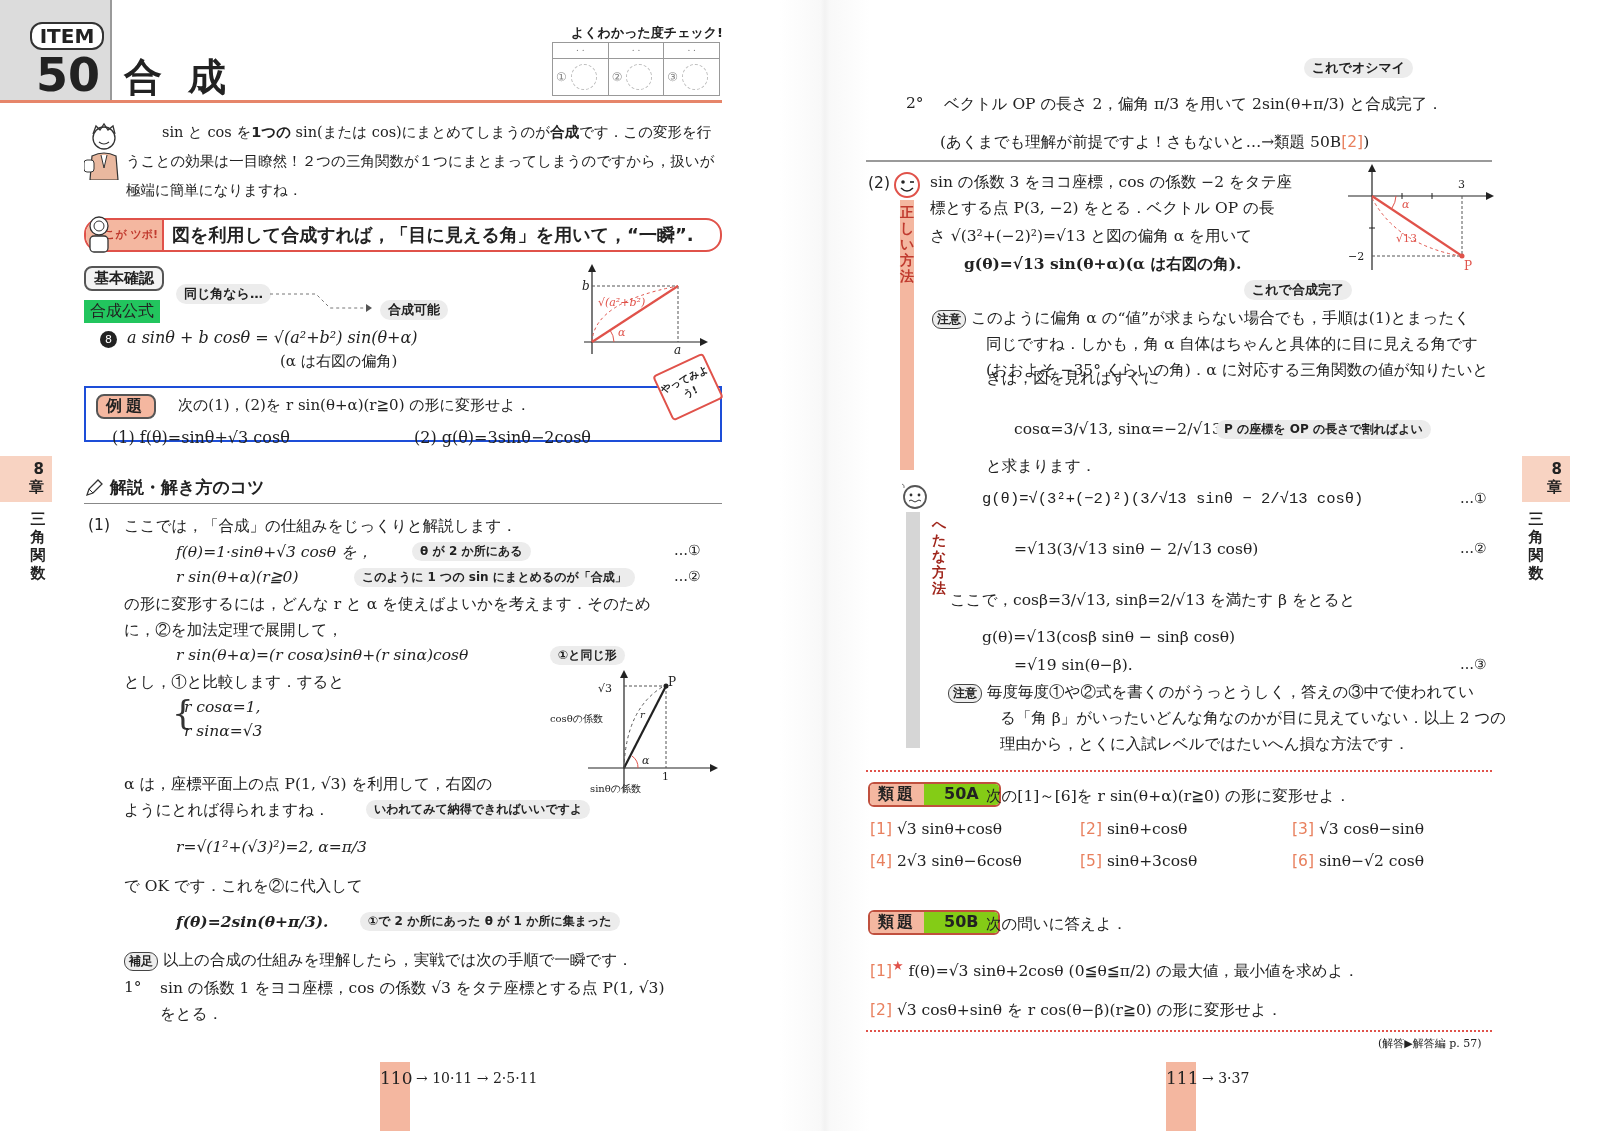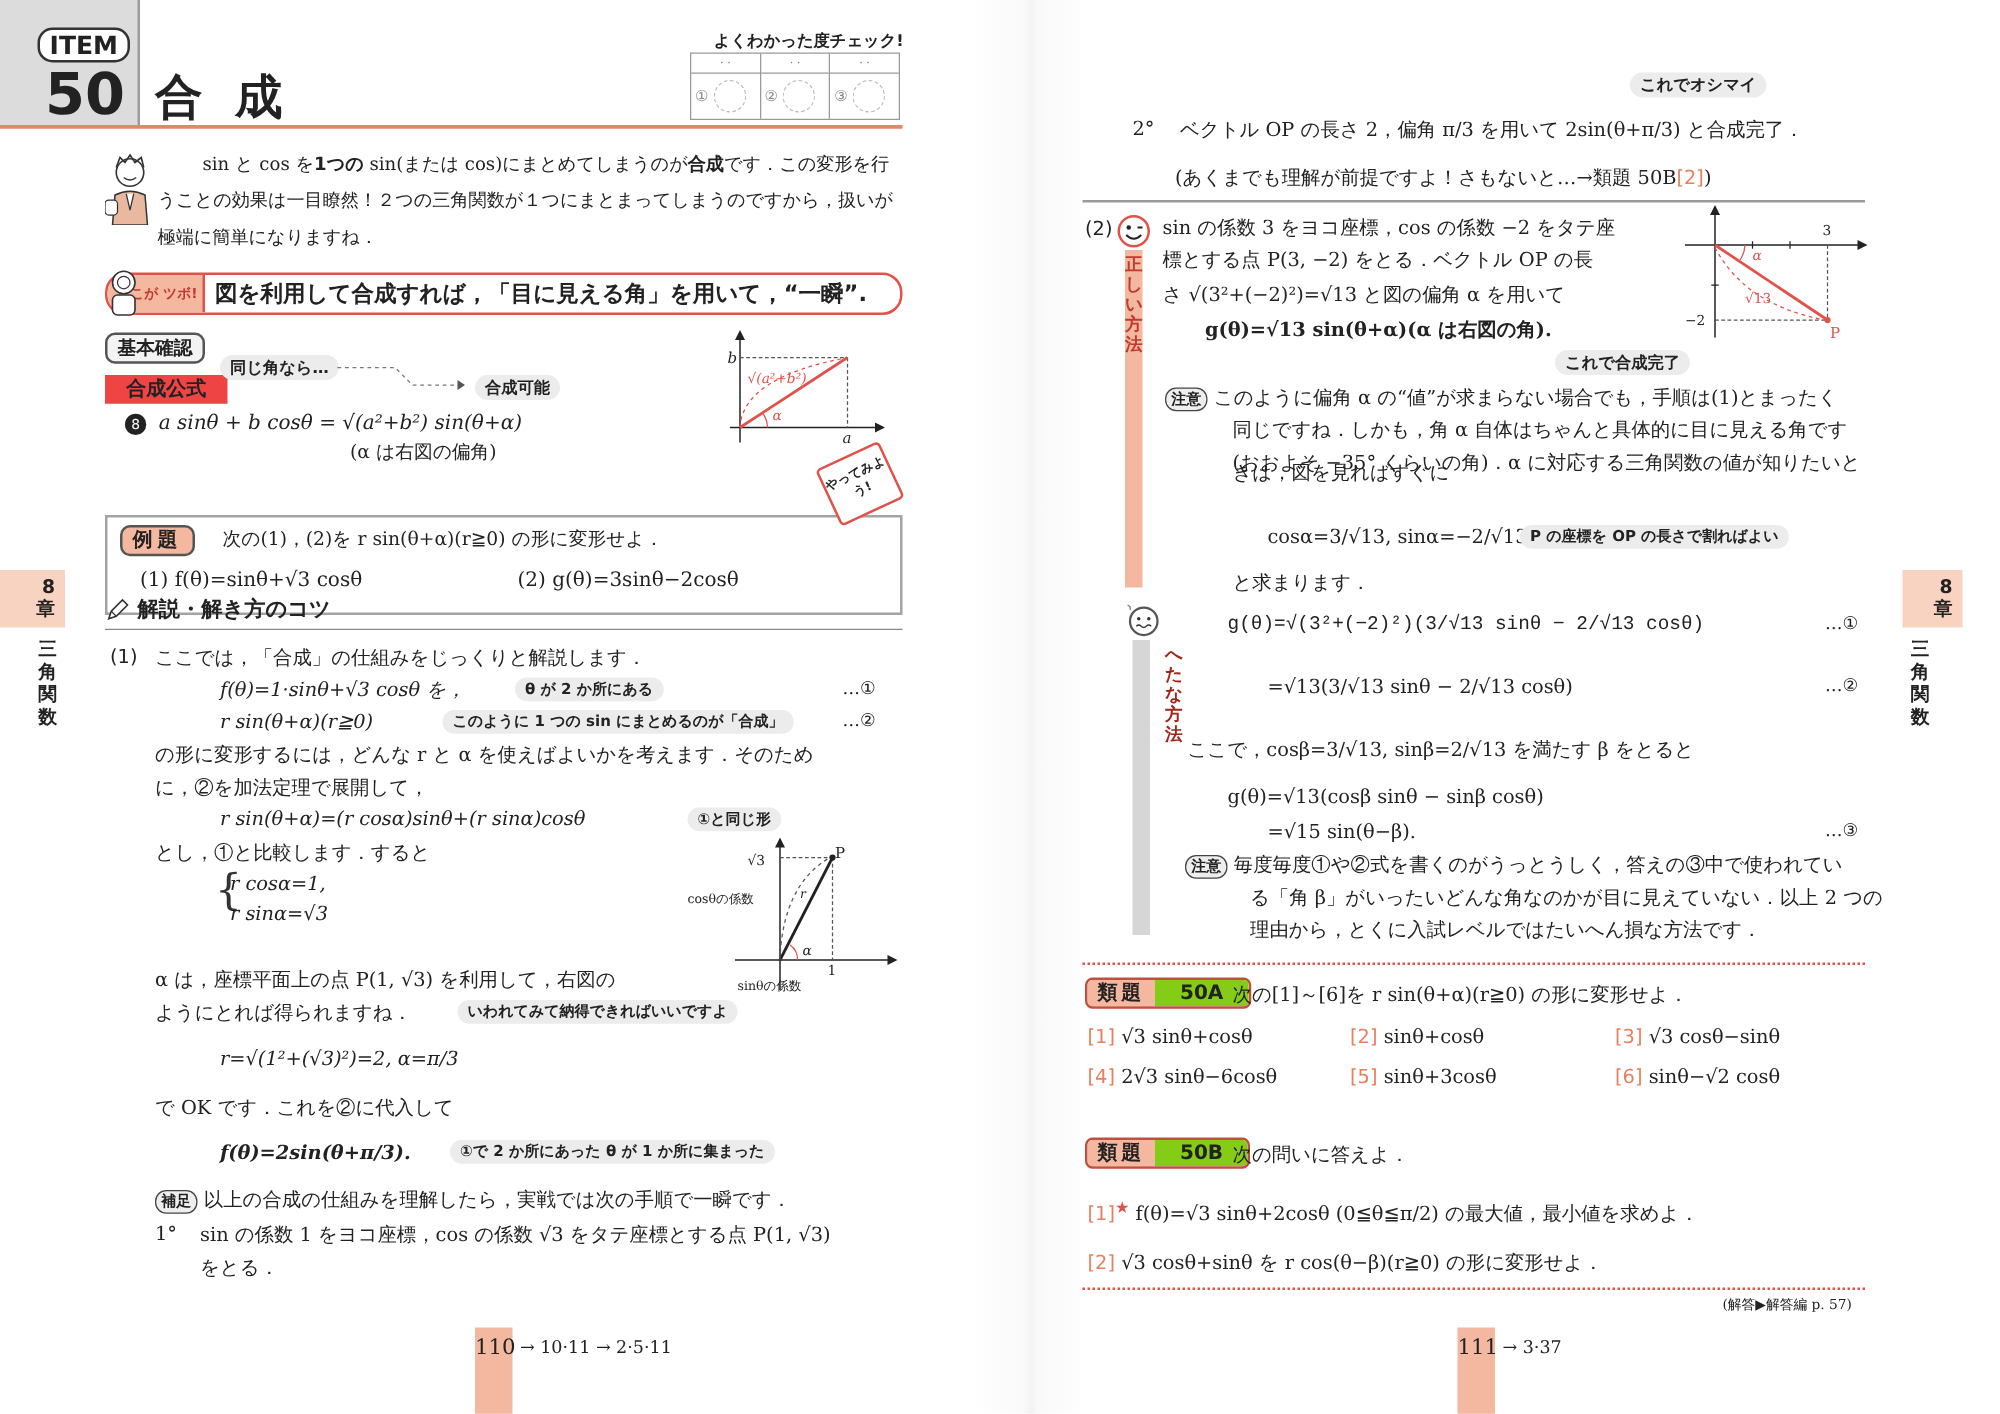--- a/index.html
+++ b/index.html
@@ -39,29 +39,29 @@
   .intro b { font-family: "DejaVu Sans", sans-serif; }
 
   
   .tsubo { left: 84px; top: 218px; width: 638px; height: 34px; border: 2px solid #e0524a; border-radius: 16px;
            display: flex; align-items: center; overflow: hidden; }
   .tsubo-tag { width: 78px; height: 100%; background: #f4b7a0; display: flex; align-items: center; justify-content: flex-end;
                padding-right: 4px; font-size: 11px; font-weight: bold; line-height: 12px; color: #c03a2e; border-right: 2px solid #e0524a; }
   .tsubo-text { padding-left: 8px; font-size: 18px; font-weight: bold; }
 
   .kihon { left: 84px; top: 266px; border: 2px solid #555; border-radius: 8px; padding: 1px 8px; font-size: 15px; font-weight: bold; background:#f3f3f3; }
-  .gousei-label { left: 84px; top: 300px; background: #ef4444; padding: 1px 17px; font-size: 16px; font-weight: bold; }
+  .gousei-label { left: 84px; top: 300px; background: #22c55e; padding: 1px 6px; font-size: 16px; font-weight: normal; }
   .bubble { background: #ececec; border-radius: 10px; padding: 1px 8px; font-size: 13px; font-weight: bold; }
   .formula-main { left: 100px; top: 328px; font-size: 16px; font-style: italic; }
   .formula-note { left: 280px; top: 352px; font-size: 15px; }
   .num-badge { display: inline-block; width: 17px; height: 17px; border-radius: 50%; background: #222; color: #fff;
                font-size: 11px; text-align: center; line-height: 17px; font-style: normal; font-family: "DejaVu Sans", sans-serif; margin-right: 10px; }
 
   
-  .rei-box { left: 84px; top: 386px; width: 638px; height: 80px; border: 2px solid #a3a3a3; margin-top: 26px; }
+  .rei-box { left: 84px; top: 386px; width: 638px; height: 56px; border: 2px solid #1d4ed8; }
   .rei-tag { left: 10px; top: 6px; border: 2px solid #555; border-radius: 8px; background: #f4b7a0; font-size: 16px;
              font-weight: bold; padding: 0 8px; letter-spacing: 4px; }
   .rei-q { left: 92px; top: 8px; font-size: 15px; }
   .rei-1 { left: 26px; top: 40px; font-size: 16px; }
   .rei-2 { left: 328px; top: 40px; font-size: 16px; }
   .yatte { left: 660px; top: 362px; width: 56px; height: 50px; border: 2px solid #e0524a; background: #fff;
            transform: rotate(-25deg); border-radius: 4px; font-size: 10px; font-weight: bold; text-align: center; line-height: 14px; padding-top: 8px; }
 
   .kaisetsu { left: 84px; top: 476px; font-size: 17px; font-weight: bold; }
   .kaisetsu-rule { left: 84px; top: 503px; width: 638px; height: 1px; background: #888; }
@@ -322,21 +322,21 @@
   </svg>
   <div class="abs method-bar" style="left:106px;top:512px;height:236px;background:#d6d6d6;"></div>
   <div class="abs sans" style="left:106px;top:516px;width:36px;font-size:14px;line-height:16px;color:#a0261c;font-weight:bold;padding-left:26px;">へたな方法</div>
 
   <div class="abs body-line" style="left:182px;top:490px;font-family:Liberation Mono, monospace;">g(θ)=√(3²+(−2)²)(3/√13 sinθ − 2/√13 cosθ)</div>
   <div class="abs eqn-tag" style="left:660px;top:490px;">…①</div>
   <div class="abs body-line" style="left:214px;top:540px;">=√13(3/√13 sinθ − 2/√13 cosθ)</div>
   <div class="abs eqn-tag" style="left:660px;top:540px;">…②</div>
   <div class="abs body-line" style="left:150px;top:590px;">ここで，cosβ=3/√13,  sinβ=2/√13 を満たす β をとると</div>
   <div class="abs body-line" style="left:182px;top:628px;">g(θ)=√13(cosβ sinθ − sinβ cosθ)</div>
-  <div class="abs body-line" style="left:214px;top:656px;">=√15 sin(θ−β).</div>
+  <div class="abs body-line" style="left:214px;top:656px;">=√19 sin(θ−β).</div>
   <div class="abs eqn-tag" style="left:660px;top:656px;">…③</div>
 
   <div class="abs" style="left:148px;top:682px;">
     <span class="chuui">注意</span>
     <span class="body-line">毎度毎度①や②式を書くのがうっとうしく，答えの③中で使われてい</span>
   </div>
   <div class="abs body-line" style="left:200px;top:708px;">る「角 β」がいったいどんな角なのかが目に見えていない．以上 2 つの</div>
   <div class="abs body-line" style="left:200px;top:734px;">理由から，とくに入試レベルではたいへん損な方法です．</div>
 
   <div class="abs dotted-rule" style="left:66px;top:770px;width:626px;"></div>

